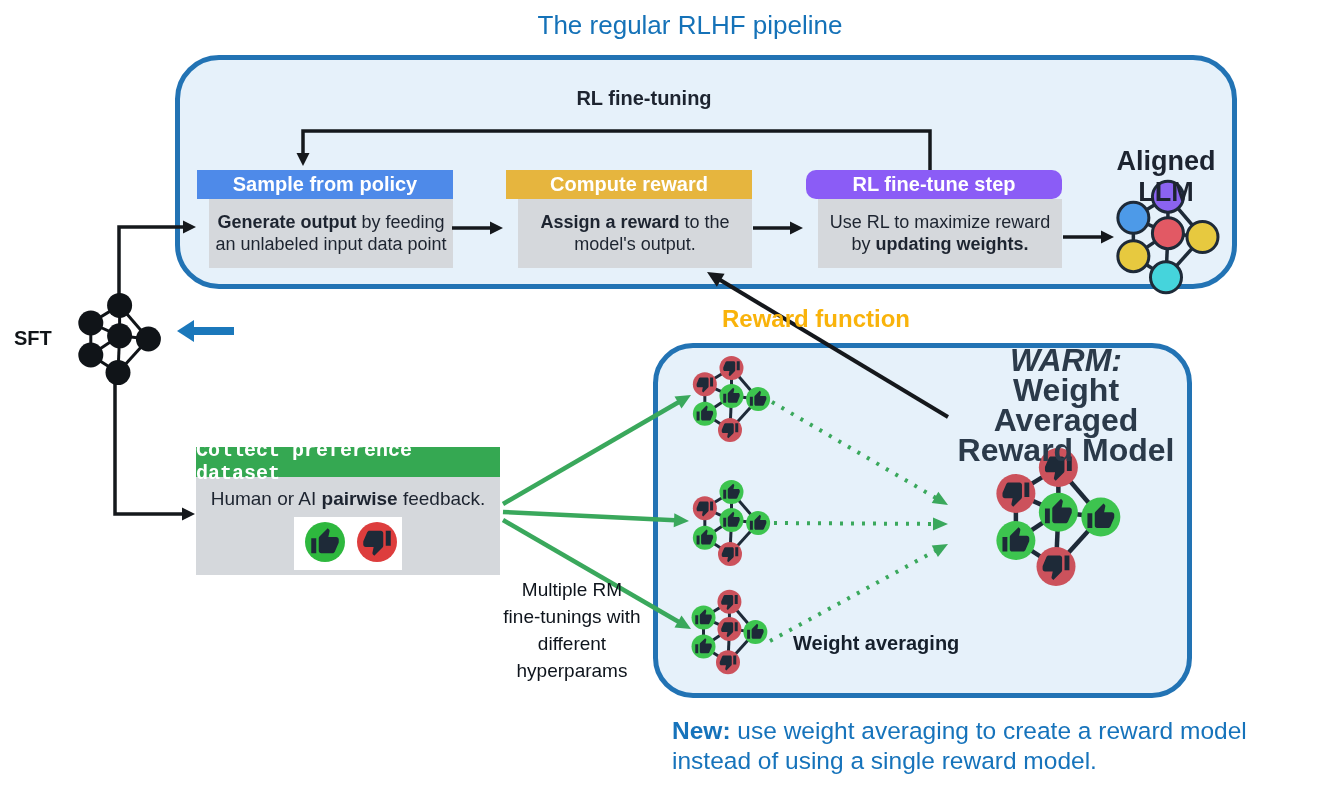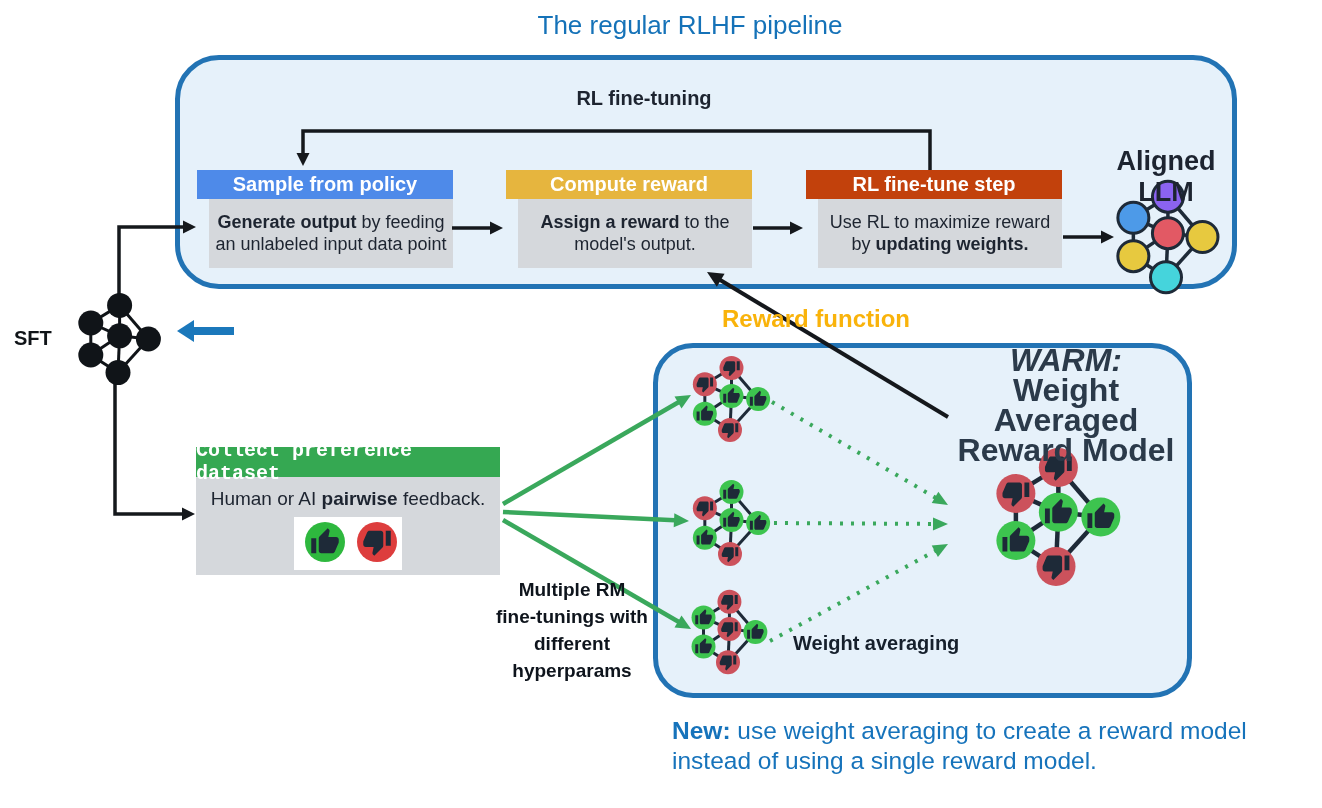--- a/index.html
+++ b/index.html
@@ -3,35 +3,35 @@
 <meta charset="utf-8">
 <style>
   html,body{margin:0;padding:0;background:#fff;font-family:"Liberation Sans",sans-serif;}
   #canvas{position:relative;width:1322px;height:808px;background:#ffffff;overflow:hidden;}
   .abs{position:absolute;}
   .panel{position:absolute;background:#e6f1fa;border:5px solid #2273b4;border-radius:44px;box-sizing:border-box;}
   .step{position:absolute;}
   .hdr{display:flex;align-items:center;justify-content:center;height:29px;color:#ffffff;font-weight:700;font-size:20px;}
   .hdr-blue{background:#4e8ae9;}
   .hdr-yellow{background:#e6b53e;}
-  .hdr-red{background:#c2410c;}
+  .hdr-red{background:#8b5cf6;border-radius:10px;}
   .hdr-green{background:#35a852;}
   .bod{background:#d5d8dc;color:#1d2430;font-size:18px;line-height:1.22;display:flex;align-items:center;justify-content:center;text-align:center;padding:5px 4px;box-sizing:border-box;height:69px;margin-left:12px;}
   .b{font-weight:700;}
   .it{font-style:italic;}
   .bluetext{color:#1673bb;}
   #title{left:400px;top:10px;width:580px;text-align:center;font-size:26px;color:#1572b8;}
   #rl-loop-label{left:544px;top:87px;width:200px;text-align:center;font-weight:700;font-size:20px;color:#1d2430;}
   #aligned-llm-label{left:1086px;top:146px;width:160px;text-align:center;font-weight:700;font-size:27px;color:#1d2430;}
   #sft-label{left:14px;top:327px;width:56px;font-weight:700;font-size:20px;color:#101418;}
   #llm-note{left:243px;top:312px;width:310px;font-size:24px;line-height:29px;white-space:pre-line;}
   #reward-fn-label{left:722px;top:305px;width:260px;font-weight:700;font-size:24px;color:#f9b30b;}
   #warm-title{left:938px;top:345px;width:256px;text-align:center;font-weight:700;font-size:32px;line-height:30px;color:#2b3a4a;}
   #warm-title span{display:block;}
-  #multi-rm-label{left:452px;top:576px;width:240px;text-align:center;font-weight:700;font-size:19px;line-height:27px;color:#0e141c;white-space:pre-line;}
+  #multi-rm-label{left:452px;top:576px;width:240px;text-align:center;font-weight:400;font-size:19px;line-height:27px;color:#0e141c;white-space:pre-line;}
   #weight-avg-label{left:793px;top:632px;width:230px;font-weight:700;font-size:20px;color:#16202c;}
   #new-note{left:672px;top:716px;width:642px;font-size:24.5px;line-height:30px;}
   #collect-body{background:#d5d8dc;height:98px;box-sizing:border-box;padding-top:11px;text-align:center;color:#1d2430;font-size:19px;}
   #thumb-box{width:108px;height:53px;background:#ffffff;margin:7px auto 0;}
   svg{pointer-events:none;}
 </style>
 </head>
 <body>
 
 <div id="canvas">

